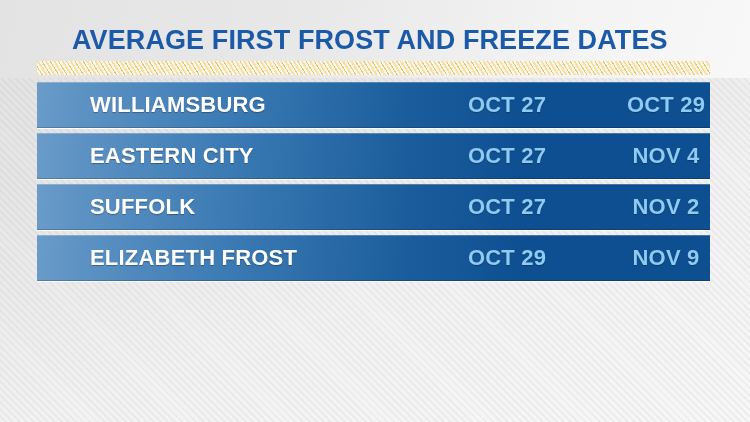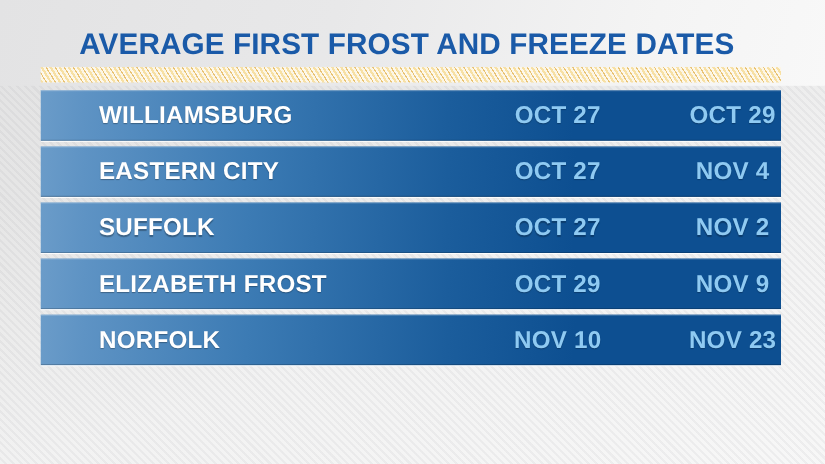--- a/index.html
+++ b/index.html
@@ -167,21 +167,16 @@
       <div class="cell-date">OCT 27</div>
       <div class="cell-date second">NOV 2</div>
     </div>
 
     <div class="row">
       <div class="cell-name">ELIZABETH FROST</div>
       <div class="cell-date">OCT 29</div>
       <div class="cell-date second">NOV 9</div>
     </div>
 
-    <div class="row">
-      <div class="cell-name">NORFOLK</div>
-      <div class="cell-date">NOV 10</div>
-      <div class="cell-date second">NOV 23</div>
-    </div>
 
   </div>
 
 </div>
 
 </body></html>

